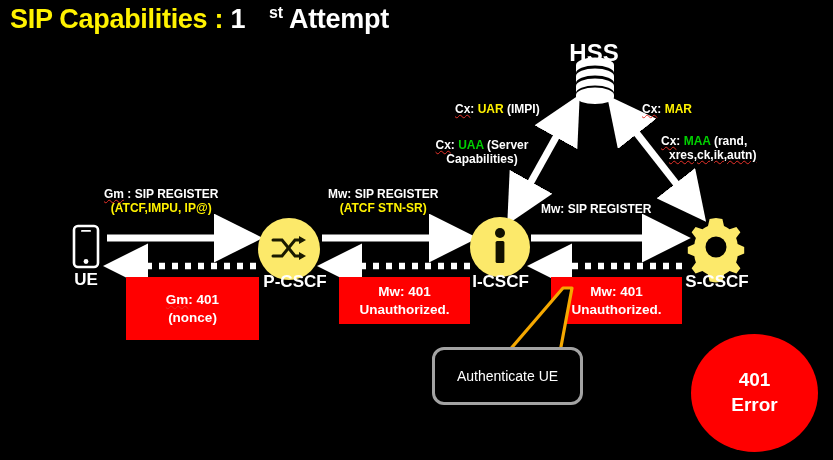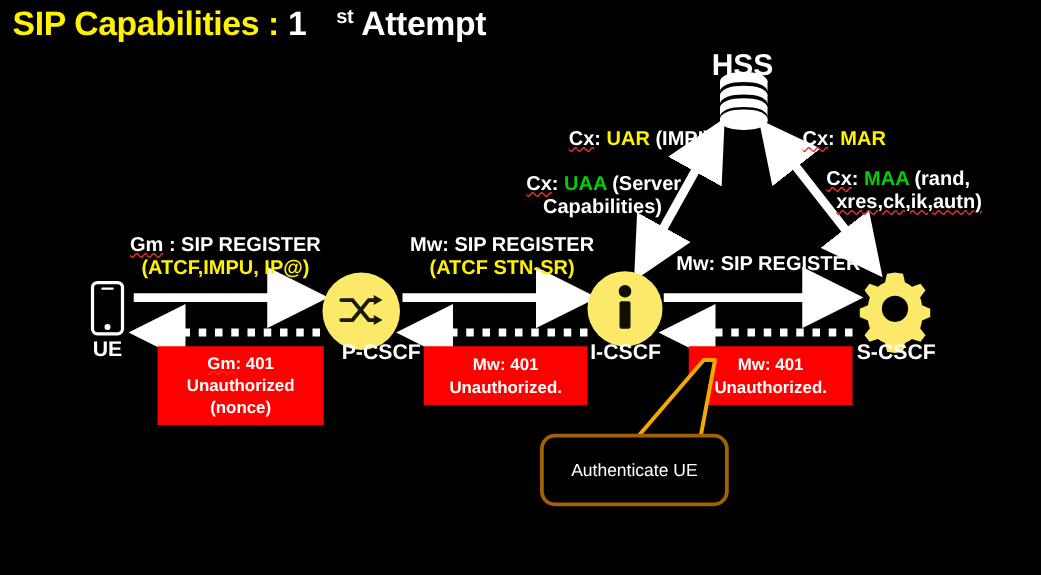--- a/index.html
+++ b/index.html
@@ -31,21 +31,21 @@
     position:absolute;border-radius:50%;
     background:#FCE96A;
     display:flex;align-items:center;justify-content:center;
   }
 
   
   .db{position:absolute;}
 
   
   .elabel{
-    position:absolute;font-size:16px;font-weight:bold;
+    position:absolute;font-size:12px;font-weight:bold;
     color:#fff;white-space:nowrap;line-height:1.15;
   }
   .elabel .y{color:#FFF200;}
   .elabel .g{color:#00D000;}
   .elabel .ctr{display:block;text-align:center;}
   .sq{
     
     text-decoration:underline wavy #E8322A;
     text-decoration-thickness:1px;
     text-underline-offset:1px;
@@ -54,21 +54,21 @@
   
   .redbox{
     position:absolute;background:#FF0000;color:#fff;
     font-weight:bold;font-size:13.5px;line-height:1.32;
     display:flex;flex-direction:column;align-items:center;
     justify-content:center;text-align:center;
   }
 
   
   .callout{
-    position:absolute;border:3px solid #a16207;border-radius:12px;
+    position:absolute;border:3px solid #a3a3a3;border-radius:12px;
     background:#000;color:#fff;font-size:14px;line-height:1.35;
     display:flex;align-items:center;
     justify-content:center;text-align:center;
   }
 
   
   .errcirc{
     position:absolute;border-radius:50%;background:#FF0000;
     display:flex;flex-direction:column;align-items:center;
     justify-content:center;color:#fff;font-weight:bold;font-size:19px;
@@ -144,21 +144,21 @@
   <div class="circ" style="left:258px;top:218px;width:62px;height:62px;">
     <svg width="38" height="30" viewBox="0 0 38 30">
       <g stroke="#1a1a00" stroke-width="3" fill="none" stroke-linecap="round">
         <path d="M3,6 L12,6 L25,22 L32,22"></path>
         <path d="M3,22 L12,22 L25,6 L32,6"></path>
       </g>
       <path d="M29,2 L36,6 L29,10 z" fill="#1a1a00"></path>
       <path d="M29,18 L36,22 L29,26 z" fill="#1a1a00"></path>
     </svg>
   </div>
-  <div class="nodelabel" style="left:269px;top:272px;width:72px;">P-CSCF</div>
+  <div class="nodelabel" style="left:259px;top:272px;width:72px;">P-CSCF</div>
 
   <div class="circ" style="left:470px;top:217px;width:60px;height:60px;">
     <svg width="18" height="40" viewBox="0 0 18 40">
       <circle cx="9" cy="6" r="5" fill="#101000"></circle>
       <rect x="4.6" y="14" width="8.8" height="22" rx="1.6" fill="#101000"></rect>
     </svg>
   </div>
   <div class="nodelabel" style="left:463px;top:272px;width:75px;">I-CSCF</div>
 
   <div style="position:absolute;left:685px;top:216px;">
@@ -205,21 +205,20 @@
     <span class="sq">Cx</span><span>: </span><span class="y">MAR</span>
   </div>
 
   <div class="elabel" style="left:661px;top:135px;width:162px;">
     <span style="display:block;"><span class="sq">Cx</span><span>: </span><span class="g">MAA</span><span> (rand,</span></span>
     <span class="sq" style="display:block;margin-left:8px;">xres,ck,ik,autn)</span>
   </div>
 
   <div class="redbox" style="left:126px;top:277px;width:133px;height:63px;">
     <span><span class="sq">Gm</span><span>: 401</span></span>
-    <span>Unauthorized</span>
     <span>(nonce)</span>
   </div>
 
   <div class="redbox" style="left:339px;top:277px;width:131px;height:47px;">
     <span><span>Mw</span><span>: 401</span></span>
     <span>Unauthorized.</span>
   </div>
 
   <div class="redbox" style="left:551px;top:277px;width:131px;height:47px;">
     <span><span>Mw</span><span>: 401</span></span>
@@ -227,14 +226,18 @@
   </div>
 
   <svg class="ov" viewBox="0 0 833 460" width="833" height="460">
     <path d="M508,352 L563,288 L572,288 L560,352 z" fill="#000" stroke="#F5A800" stroke-width="3.2" stroke-linejoin="round"></path>
   </svg>
 
   <div class="callout" style="left:432px;top:347px;width:145px;height:52px;">
     <span>Authenticate UE</span>
   </div>
 
+  <div class="errcirc" style="left:691px;top:334px;width:127px;height:118px;">
+    <span>401</span>
+    <span>Error</span>
+  </div>
 
 </div>
 
 </body></html>

